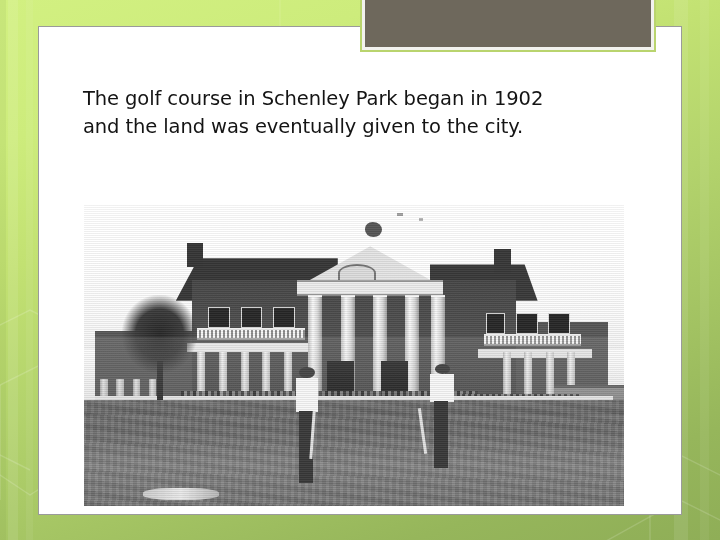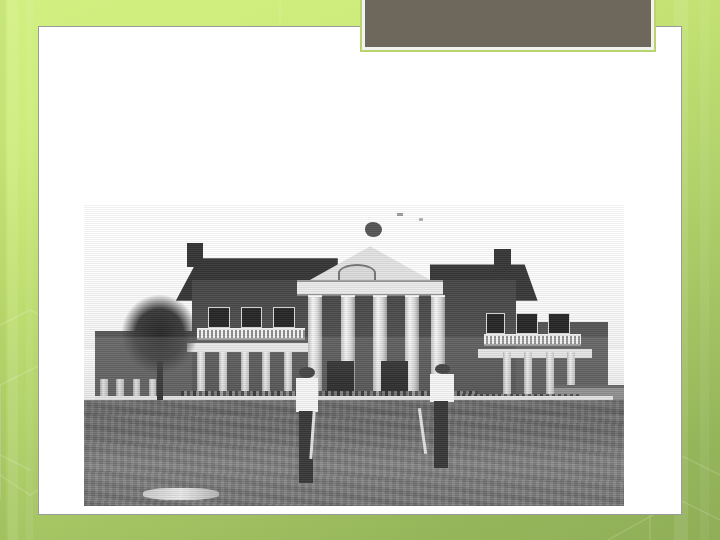--- a/index.html
+++ b/index.html
@@ -228,20 +228,22 @@
 
   <svg class="motif topmid" viewBox="0 0 200 120">
     <g fill="none" stroke="#ffffff" stroke-opacity="0.26" stroke-width="1.4">
       <path d="M20 110 L90 60 L170 100"></path>
       <path d="M90 -10 L90 60"></path>
     </g>
   </svg>
 
   <div id="content-panel">
 
+    <div id="body-text">The golf course in Schenley Park began in 1902
+and the land was eventually given to the city.</div>
 
     <figure id="photo-figure">
       <div id="photo">
         <div class="sky"></div>
 
         <div class="ball-blob"></div>
         <div class="fleck-a"></div>
         <div class="fleck-b"></div>
 
         <div class="roof-left"></div>

